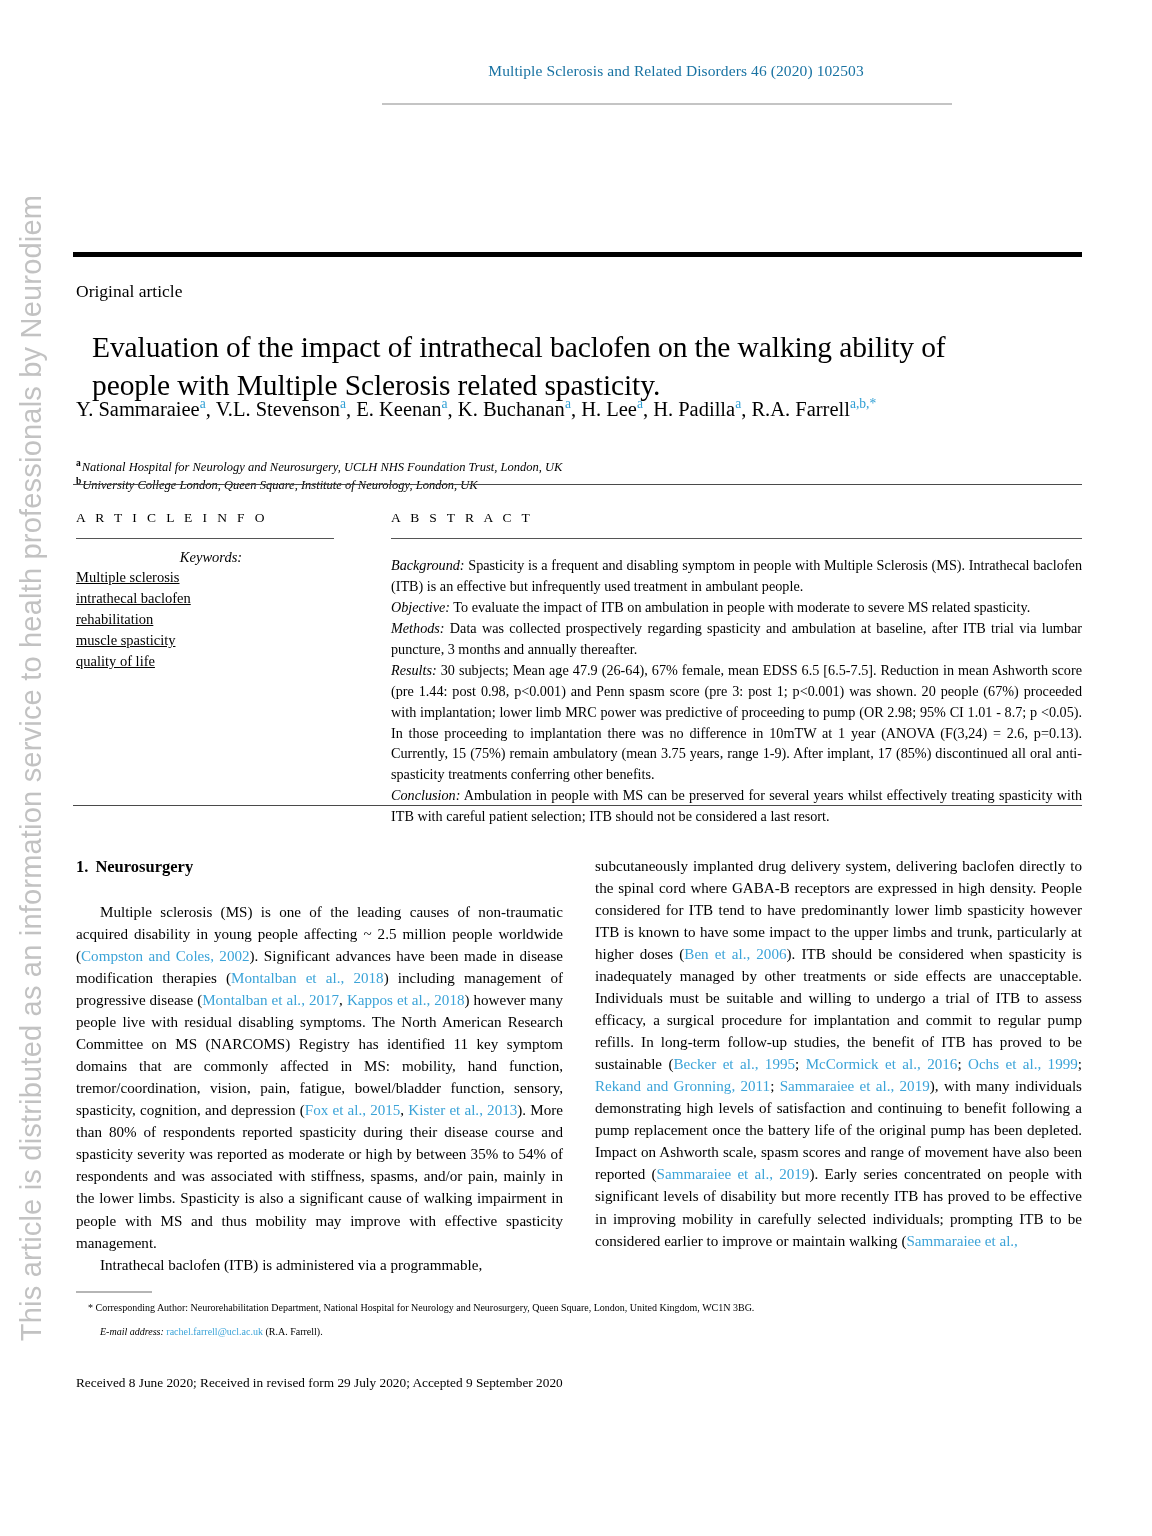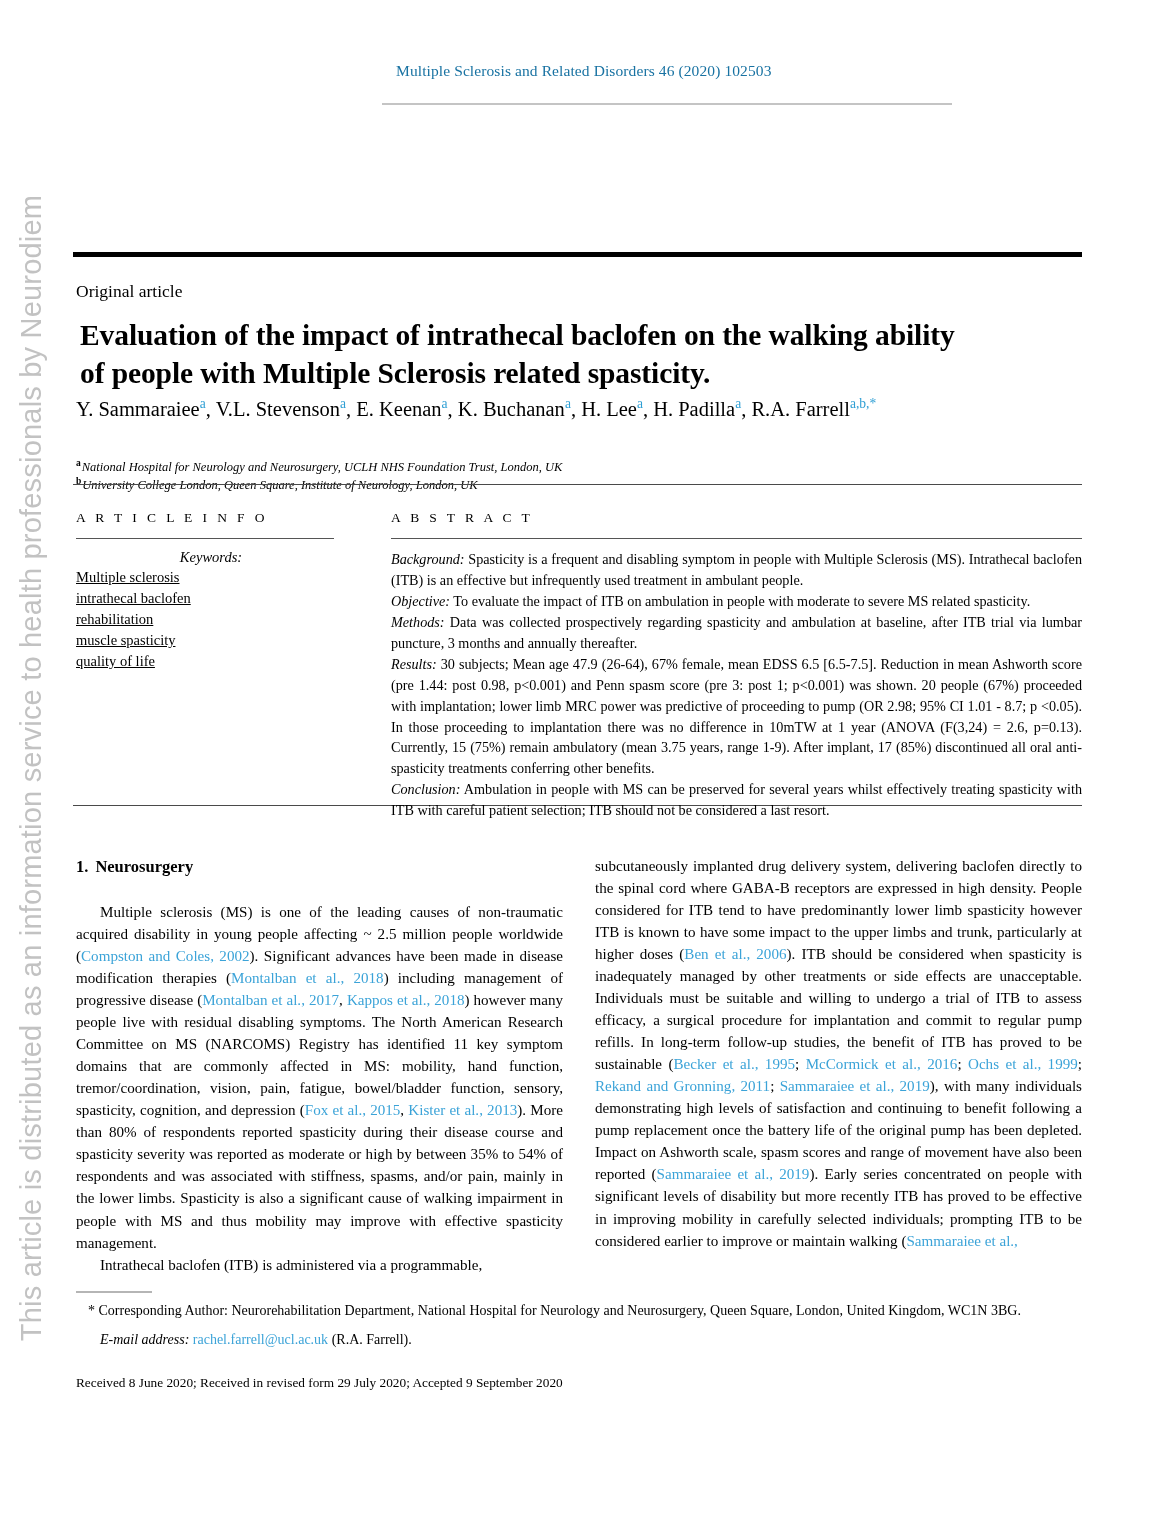--- a/index.html
+++ b/index.html
@@ -39,21 +39,21 @@
     color: #c2c2c2;
     font-weight: 400;
   }
 
   
   .runhead {
     position: absolute;
     left: 396px;
     top: 62px;
     width: 560px;
-    text-align: left;
+    text-align: center;
   }
   .runhead .jtitle {
     font-size: 15.5px;
     color: #1872a2;
     letter-spacing: 0.1px;
   }
   .runhead-rule {
     position: absolute;
     left: 382px;
     top: 103px;
@@ -184,21 +184,21 @@
     top: 510px;
     width: 691px;
   }
   .abs-col .underline {
     margin-top: 12px;
     width: 691px;
     height: 1px;
     background: #555;
   }
   .abs-body {
-    margin-top: 10px;
+    margin-top: 16px;
     font-size: 14.2px;
     line-height: 1.475;
     text-align: justify;
   }
   .abs-body p {
     margin: 0;
   }
   .abs-body i.lbl {
     font-style: italic;
   }
@@ -240,21 +240,21 @@
     top: 1291px;
     width: 76px;
     height: 2px;
     background: #b5b5b5;
   }
   .footnotes {
     position: absolute;
     left: 76px;
     top: 1301px;
     width: 1006px;
-    font-size: 14px;
+    font-size: 10px;
     line-height: 1.46;
     text-align: justify;
   }
   .footnotes p { margin: 0; }
   .footnotes p.corr { text-indent: 12px; }
   .footnotes p.email { text-indent: 24px; margin-top: 9px; }
   .footnotes .ital { font-style: italic; }
   .footnotes a { color: #3ba3d8; text-decoration: none; }
 
   .imprint {
@@ -279,21 +279,21 @@
 
   <div class="runhead">
     <span class="jtitle">Multiple Sclerosis and Related Disorders 46 (2020) 102503</span>
   </div>
   <div class="runhead-rule"></div>
 
   <div class="thick-rule"></div>
 
   <div class="article-type">Original article</div>
 
-  <h1 class="title" style="margin:4px;font-weight:bold;">Evaluation of the impact of intrathecal baclofen on the walking ability of people with Multiple Sclerosis related spasticity.</h1>
+  <h1 class="title" style="margin:16px;">Evaluation of the impact of intrathecal baclofen on the walking ability of people with Multiple Sclerosis related spasticity.</h1>
 
   <div class="authors"><span>Y. Sammaraiee</span><sup>a</sup>, <span>V.L. Stevenson</span><sup>a</sup>, <span>E. Keenan</span><sup>a</sup>, <span>K. Buchanan</span><sup>a</sup>, <span>H. Lee</span><sup>a</sup>, <span>H. Padilla</span><sup>a</sup>, <span>R.A. Farrell</span><sup>a,b,*</sup></div>
 
   <div class="affils">
       <div><span class="aff-mark">a</span><span>National Hospital for Neurology and Neurosurgery, UCLH NHS Foundation Trust, London, UK</span></div>
       <div><span class="aff-mark">b</span><span>University College London, Queen Square, Institute of Neurology, London, UK</span></div>
     </div>
 
   <div class="rule-top-info"></div>
   <div class="rule-bottom-info"></div>

